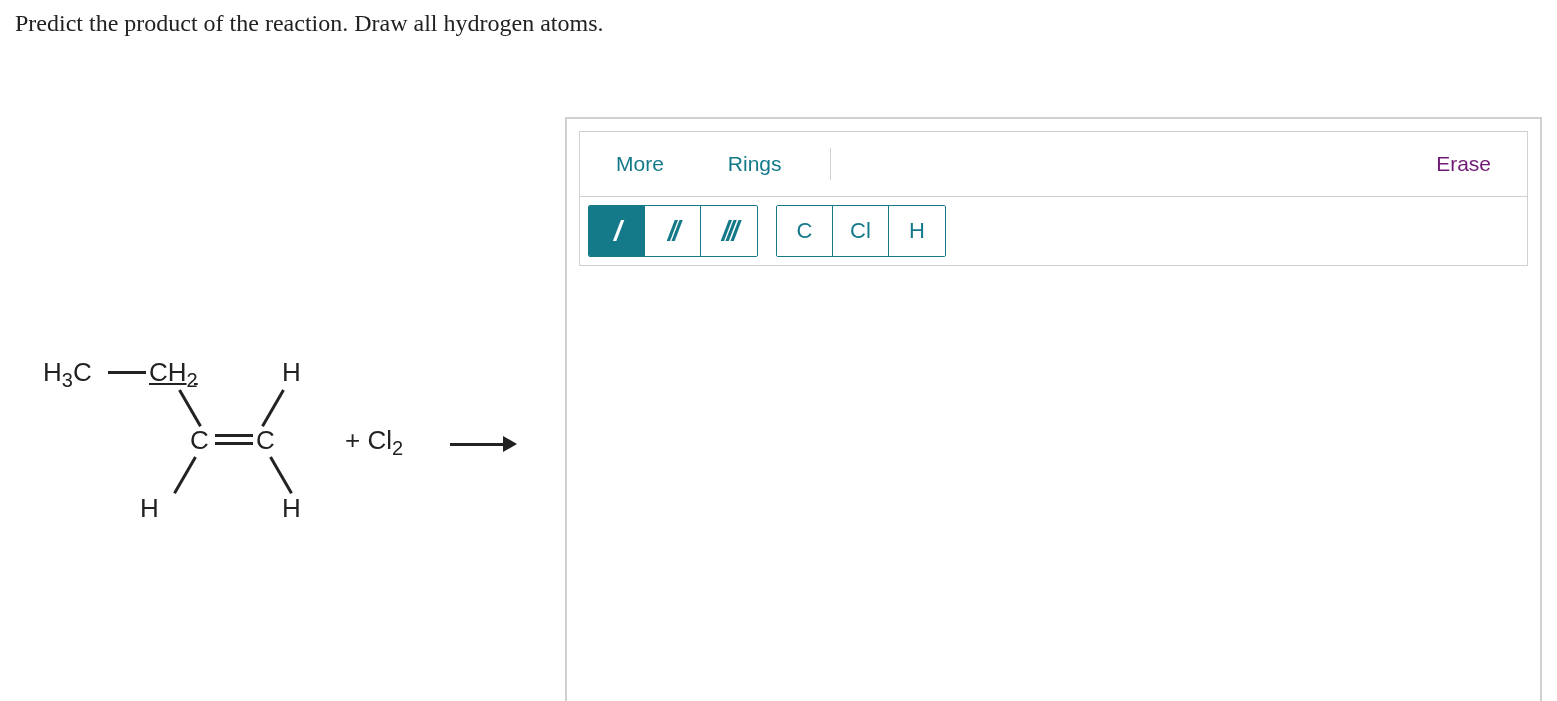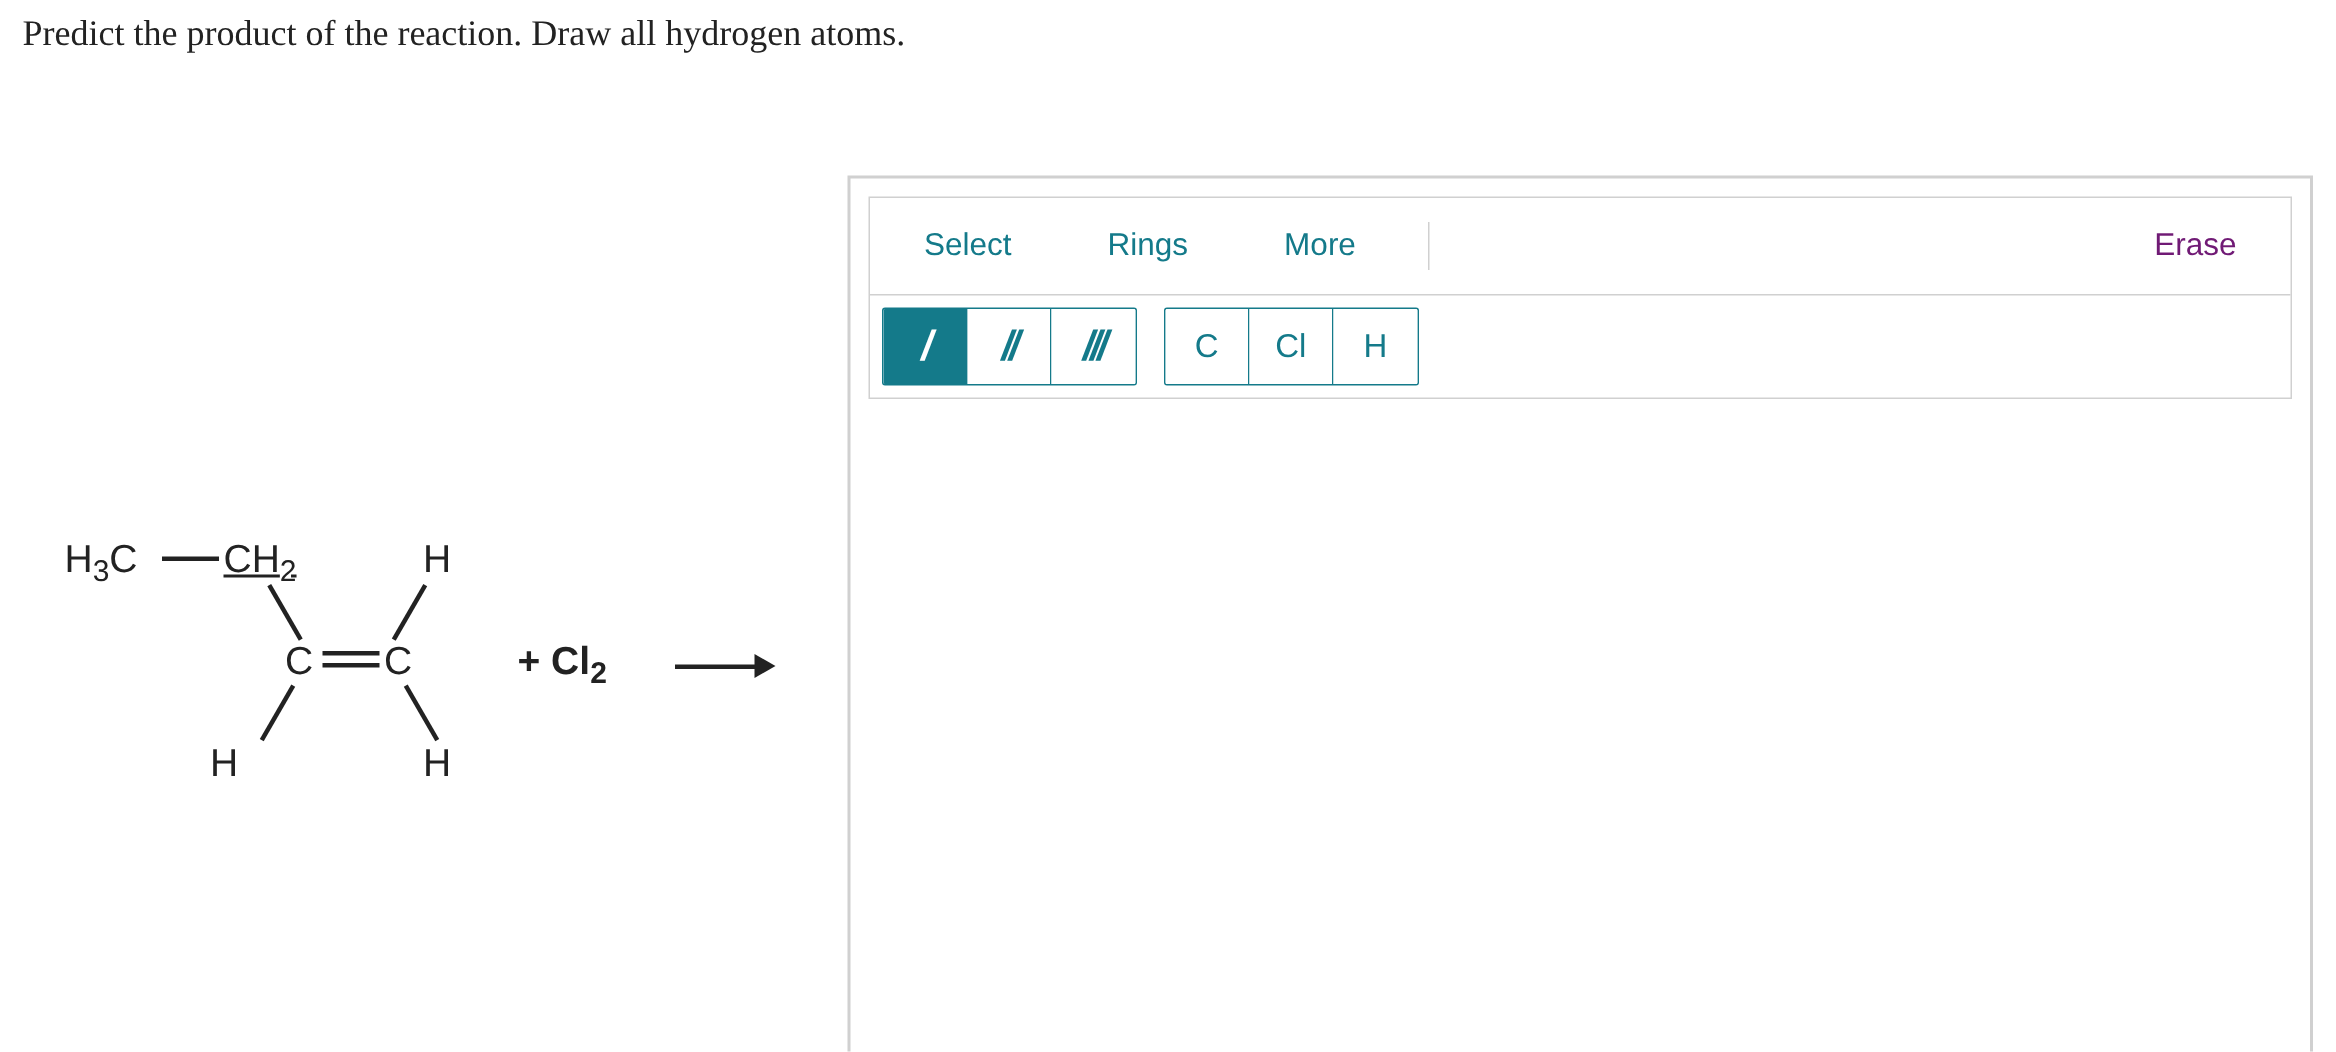--- a/index.html
+++ b/index.html
@@ -56,21 +56,20 @@
     .bond-line {
       position: absolute;
       background: #222;
     }
     
     .plus-cl {
       position: absolute;
       font-family: Arial, sans-serif;
       font-size: 26px;
       color: #222;
-      font-weight: bold;
     }
     
     .arrow {
       position: absolute;
       display: flex;
       align-items: center;
     }
     
     .arrow-line {
       width: 55px;
@@ -238,23 +237,22 @@
         <div class="arrow-head"></div>
       </div>
 
     </div>
   </div>
 
   <div class="drawing-panel">
     <div class="toolbar-container">
 
       <div class="toolbar-row">
-        <button class="tab-btn">Select</button>
+        <button class="tab-btn">More</button>
         <button class="tab-btn">Rings</button>
-        <button class="tab-btn">More</button>
         <div class="separator-line"></div>
         <div class="tab-gap"></div>
         <button class="erase-btn">Erase</button>
       </div>
 
       <div class="toolbar-row">
         <div class="tool-group">
           <div class="tool-btn active">
             <span class="bond-icon">/</span>
           </div>

